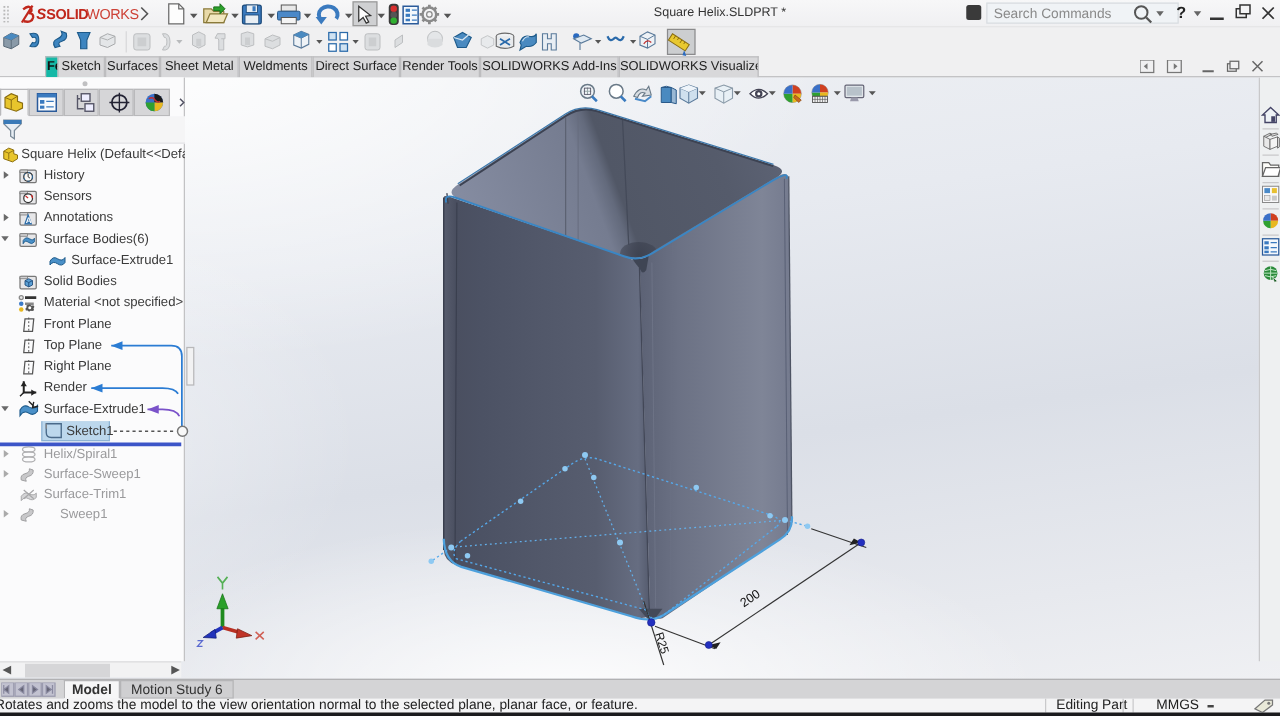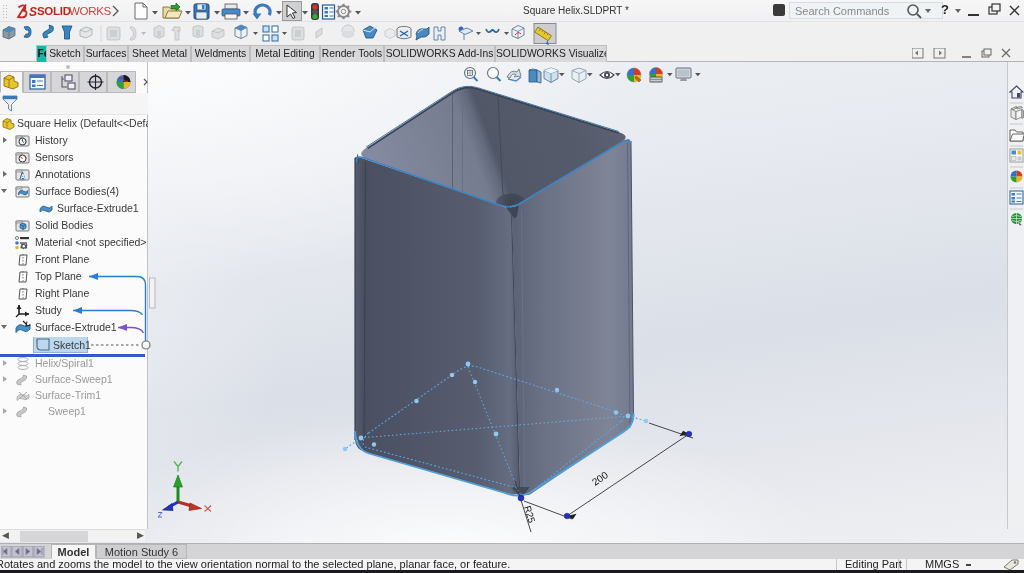--- a/index.html
+++ b/index.html
@@ -239,21 +239,21 @@
         </g>
   </svg>
     </div>
 
   <div id="tabrow">
     <div class="tab active" style="left:0;width:46px">Features</div>
     <div class="tab" style="left:46px;width:38px">Sketch</div>
     <div class="tab" style="left:84px;width:44px">Surfaces</div>
     <div class="tab" style="left:128px;width:63px">Sheet Metal</div>
     <div class="tab" style="left:191px;width:59px">Weldments</div>
-    <div class="tab" style="left:250px;width:70px">Metal Editing</div>
+    <div class="tab" style="left:250px;width:70px">Direct Surface</div>
     <div class="tab" style="left:320px;width:64px">Render Tools</div>
     <div class="tab" style="left:384px;width:111px">SOLIDWORKS Add-Ins</div>
     <div class="tab" style="left:495px;width:112px">SOLIDWORKS Visualize</div>
     <svg class="abs" style="left:912px;top:3px" width="112" height="12">
       <rect x="0" y="0" width="11" height="10" fill="none" stroke="#777" stroke-width="1"></rect>
         <path d="M3,5 L6,2.5 L6,7.5 Z" fill="#777"></path>
       <rect x="22" y="0" width="11" height="10" fill="none" stroke="#777" stroke-width="1"></rect>
         <path d="M30,5 L27,2.5 L27,7.5 Z" fill="#777"></path>
       <line x1="50" y1="9" x2="59" y2="9" stroke="#666" stroke-width="1.6"></line>
       <rect x="70" y="3" width="7" height="6" fill="none" stroke="#666" stroke-width="1"></rect>
@@ -551,21 +551,21 @@
           </svg>
           <span class="lbl" style="left:35px">Annotations</span>
         </div>
       <div class="trow" style="top:121px">
           <div class="arrow-d"></div>
           <svg class="abs" style="left:15px;top:1px" width="16" height="15" viewBox="0 0 16 15">
             <rect x="1" y="3" width="13" height="10" rx="1" fill="#e6e6e8" stroke="#777"></rect>
             <rect x="1" y="3" width="6" height="2" fill="#d0d0d2" stroke="#777" stroke-width=".6"></rect>
             <path d="M3.5,8.5 q2,-3.5 5,-1.5 q3.5,2 4,-.5 l0,3 q-2,2.5 -4.5,.5 q-3,-2.5 -4.5,1 Z" fill="#4a90c8" stroke="#1d5a8a" stroke-width=".7"></path>
           </svg>
-          <span class="lbl" style="left:35px">Surface Bodies(4)</span>
+          <span class="lbl" style="left:35px">Surface Bodies(6)</span>
         </div>
       <div class="trow" style="top:138px">
           <svg class="abs" style="left:38px;top:1px" width="16" height="15" viewBox="0 0 16 15">
             <path d="M2,8 q2.5,-4.5 6,-2 q4,2.5 6,-1 l0,4 q-2.5,3.5 -6,1 q-3.5,-2.5 -6,1 Z" fill="#4a90c8" stroke="#1d5a8a" stroke-width=".8"></path>
           </svg>
           <span class="lbl" style="left:57px">Surface-Extrude1</span>
         </div>
       <div class="trow" style="top:155px">
           <svg class="abs" style="left:15px;top:1px" width="16" height="15" viewBox="0 0 16 15">
             <rect x="1" y="3" width="13" height="10" rx="1" fill="#e6e6e8" stroke="#777"></rect>
@@ -608,21 +608,21 @@
           </svg>
           <span class="lbl" style="left:35px">Right Plane</span>
         </div>
       <div class="trow" style="top:240px">
           <svg class="abs" style="left:15px;top:1px" width="16" height="15" viewBox="0 0 16 15">
             <path d="M4,2 V11 H14" fill="none" stroke="#222" stroke-width="1.6"></path>
             <path d="M4,2 l-2.5,4 h5 Z" fill="#222"></path>
             <path d="M14,11 l-4,-2.5 v5 Z" fill="#222"></path>
             <path d="M4,11 L1,14" stroke="#222" stroke-width="1.2"></path>
           </svg>
-          <span class="lbl" style="left:35px">Study</span>
+          <span class="lbl" style="left:35px">Render</span>
         </div>
       <div class="trow" style="top:257px">
           <div class="arrow-d" style="top:6px"></div>
           <svg class="abs" style="left:14px;top:0" width="18" height="16" viewBox="0 0 18 16">
             <path d="M2,9 q3,-5 7,-2.5 q4.5,2.5 7,-1 l0,4.5 q-3,4 -7,1.5 q-4,-2.5 -7,2 Z" fill="#4a90c8" stroke="#1d5a8a" stroke-width=".9"></path>
             <path d="M9,2 l4,4 M13,2.5 l-1,4.5 l4.5,-1" fill="none" stroke="#222" stroke-width="1.1"></path>
           </svg>
           <span class="lbl" style="left:35px">Surface-Extrude1</span>
         </div>
       <div class="trow" style="top:275px">

